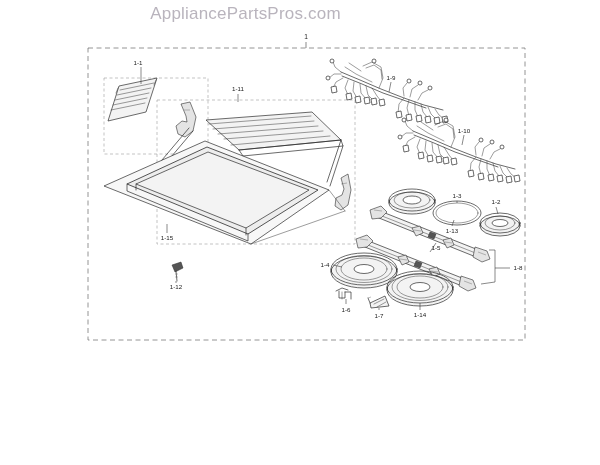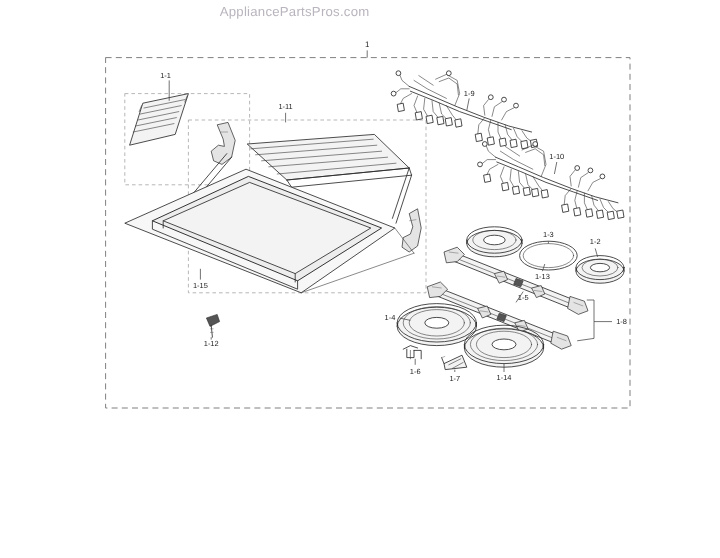--- a/index.html
+++ b/index.html
@@ -14,21 +14,21 @@
     overflow: hidden;
     font-family: "Liberation Sans", sans-serif;
   }
 
   #watermark {
     position: absolute;
     top: 4px;
     left: 0;
     width: 491px;
     text-align: center;
-    font-size: 11px;
+    font-size: 17px;
     color: #b9b4bd;
     letter-spacing: 0.2px;
     user-select: none;
   }
 
   #diagram-canvas {
     position: absolute;
     top: 0;
     left: 0;
     width: 600px;

